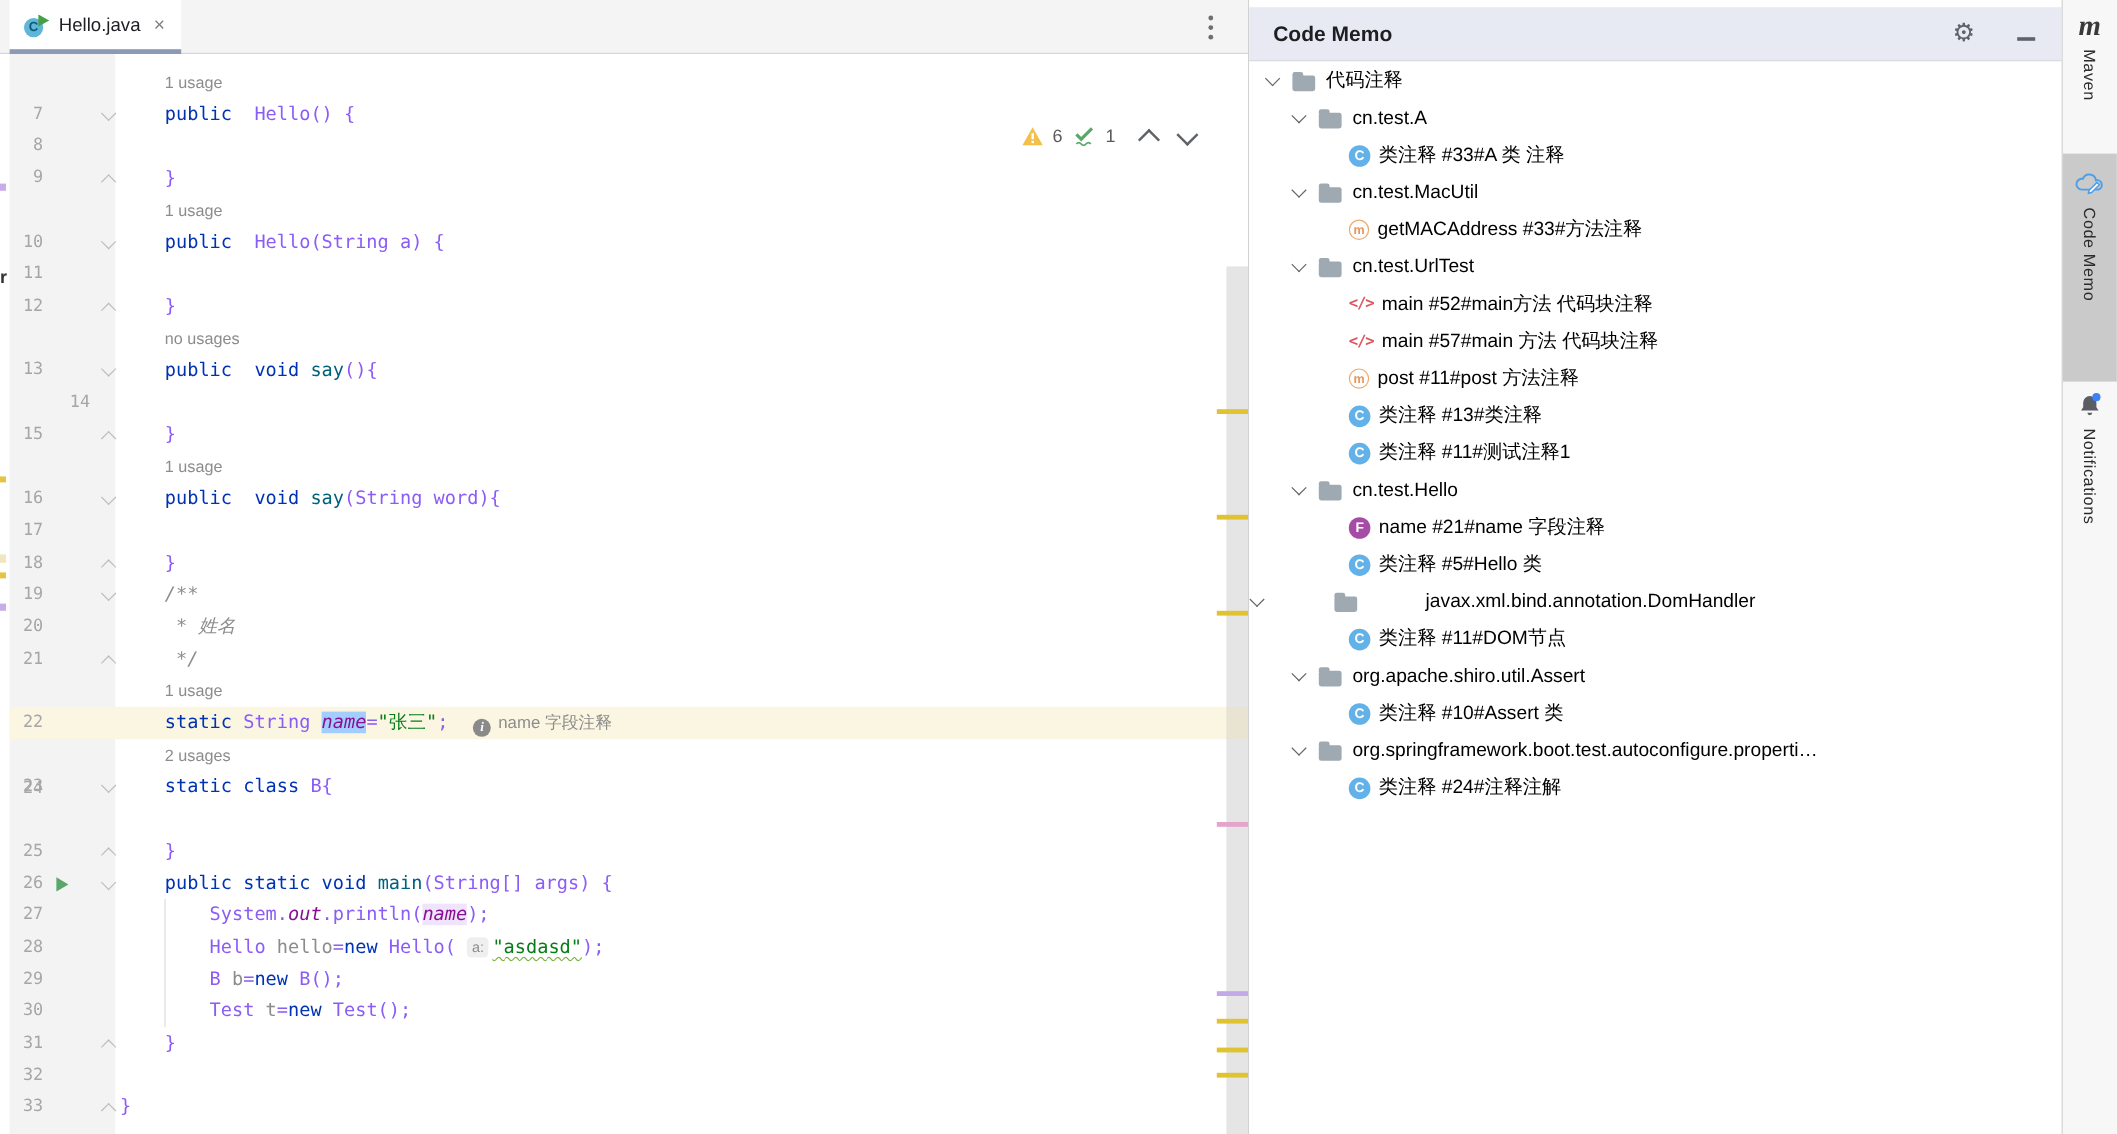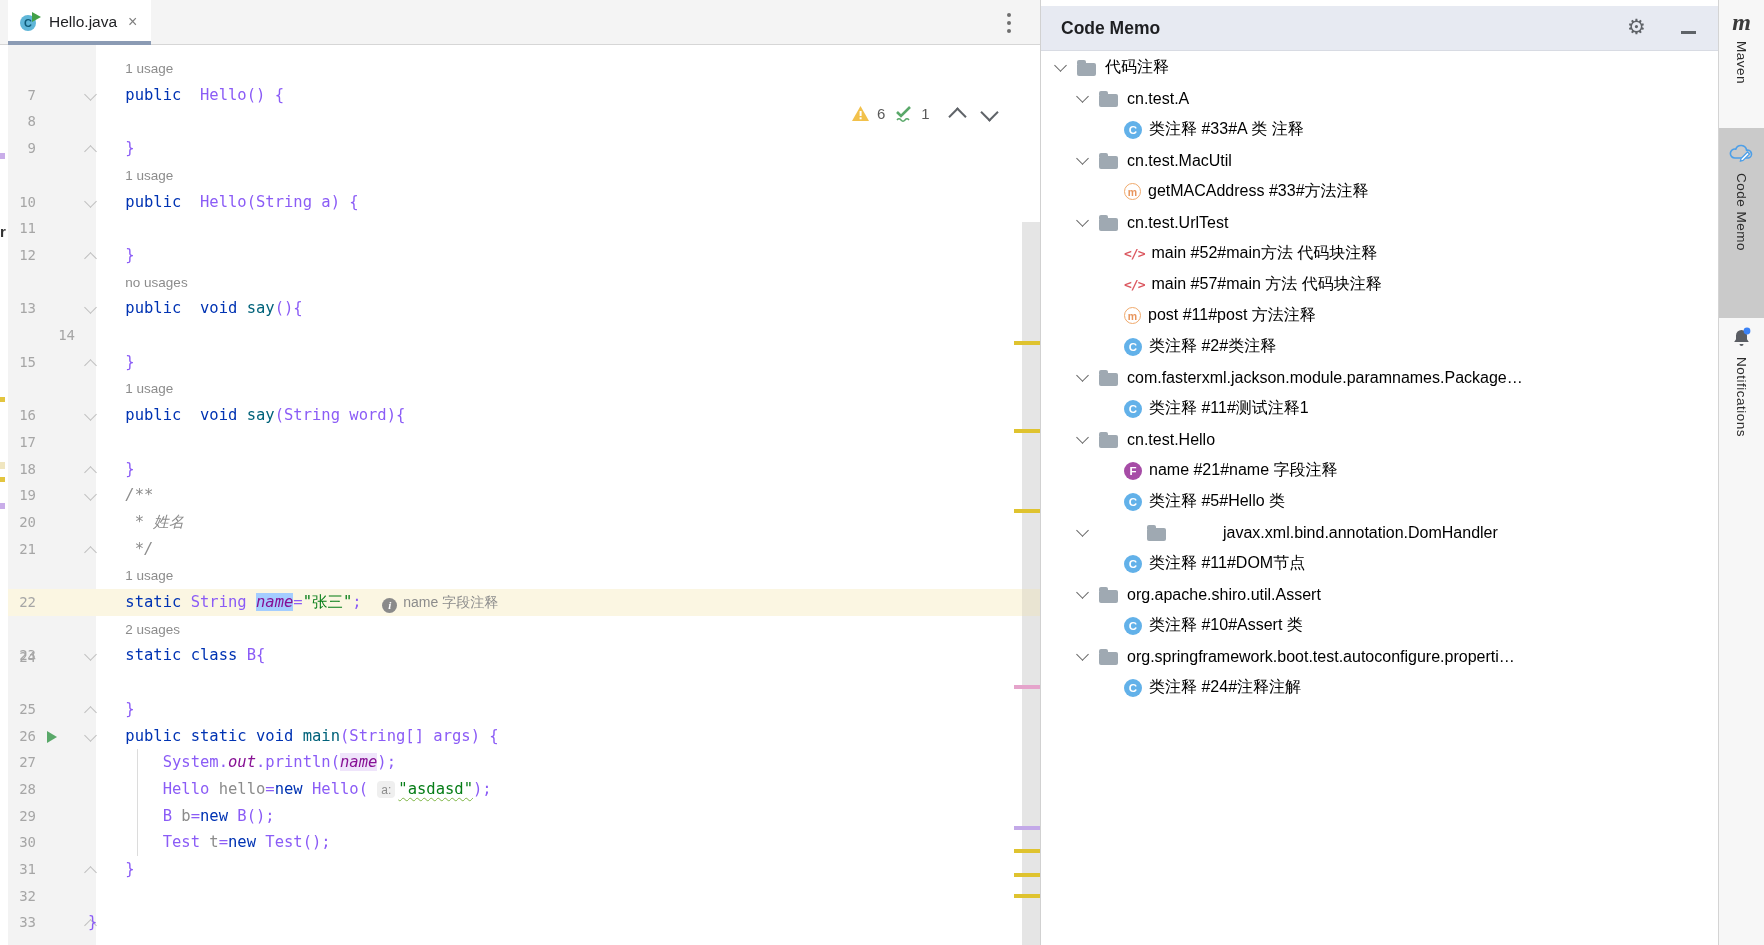--- a/index.html
+++ b/index.html
@@ -24,21 +24,21 @@
   #indent-guide{position:absolute;left:137px;top:704px;height:107px;width:1px;background:#DCDCDC;}
 
   .crow{position:absolute;left:0;width:1040px;height:27px;line-height:27px;}
   .cur-band{position:absolute;left:8px;width:1014px;height:27px;background:#FBF6E2;}
   .lnum{position:absolute;left:8px;width:28px;text-align:right;color:#A6A6A6;
         font-family:"DejaVu Sans Mono","Liberation Mono",monospace;font-size:14px;}
   .fold{position:absolute;left:86px;width:8px;height:8px;border-right:1.5px solid #BDBDBD;border-bottom:1.5px solid #BDBDBD;cursor:pointer;}
   .fold-d{top:8px;transform:rotate(45deg);}
   .fold-u{top:12px;transform:rotate(-135deg);}
   .runbtn{position:absolute;left:47px;top:8px;width:0;height:0;border-left:10px solid #59A869;border-top:6px solid transparent;border-bottom:6px solid transparent;cursor:pointer;}
-  .code{position:absolute;left:88px;white-space:pre;font-family:"DejaVu Sans Mono","Liberation Mono",monospace;font-size:15.5px;color:#000;}
+  .code{position:absolute;left:100px;white-space:pre;font-family:"DejaVu Sans Mono","Liberation Mono",monospace;font-size:15.5px;color:#000;}
   .sg-kw{color:#0033B3;}
   .sg-pl{color:#8b5cf6;}
   .sg-mth{color:#00627A;}
   .sg-cmt{color:#8C8C8C;font-style:italic;}
   .sg-str{color:#067D17;}
   .sg-strw{color:#067D17;text-decoration:underline wavy #7CB342 1px;text-underline-offset:3px;}
   .sg-fld{color:#871094;font-style:italic;}
   .sg-fldsel{color:#871094;font-style:italic;background:#A4CDFF;}
   .sg-fldread{color:#871094;font-style:italic;background:#EFE4FB;}
   .sg-gray{color:#8C8C8C;}
@@ -344,45 +344,40 @@
       <div class="trow" style="padding-left: 83px;">
         <span class="t-code" style="color: rgb(219, 88, 96);">&lt;/&gt;</span>
         <span class="tlabel">main #57#main 方法 代码块注释</span>
       </div>
       <div class="trow" style="padding-left: 83px;">
         <span class="badge badge-method" style="border-color: rgb(240, 169, 107);">m</span>
         <span class="tlabel">post #11#post 方法注释</span>
       </div>
       <div class="trow" style="padding-left: 83px;">
         <span class="badge" style="background: rgb(98, 177, 233);">C</span>
-        <span class="tlabel">类注释 #2#类注释</span>
-      </div>
-      <div class="trow" style="padding-left: 35px;">
-        <span class="chev"></span>
-        <span class="t-folder"></span>
-        <span class="tlabel">com.fasterxml.jackson.module.paramnames.Package…</span>
+        <span class="tlabel">类注释 #13#类注释</span>
       </div>
       <div class="trow" style="padding-left: 83px;">
         <span class="badge" style="background: rgb(98, 177, 233);">C</span>
         <span class="tlabel">类注释 #11#测试注释1</span>
       </div>
       <div class="trow" style="padding-left: 35px;">
         <span class="chev"></span>
         <span class="t-folder"></span>
         <span class="tlabel">cn.test.Hello</span>
       </div>
       <div class="trow" style="padding-left: 83px;">
         <span class="badge" style="background: rgb(166, 76, 166);">F</span>
         <span class="tlabel">name #21#name 字段注释</span>
       </div>
       <div class="trow" style="padding-left: 83px;">
         <span class="badge" style="background: rgb(98, 177, 233);">C</span>
         <span class="tlabel">类注释 #5#Hello 类</span>
       </div>
-      <div class="trow" style="padding-left: 35px; gap: 48px;">
+      <div class="trow" style=" gap: 48px;">
         <span class="chev"></span>
         <span class="t-folder"></span>
         <span class="tlabel">javax.xml.bind.annotation.DomHandler</span>
       </div>
       <div class="trow" style="padding-left: 83px;">
         <span class="badge" style="background: rgb(98, 177, 233);">C</span>
         <span class="tlabel">类注释 #11#DOM节点</span>
       </div>
       <div class="trow" style="padding-left: 35px;">
         <span class="chev"></span>

